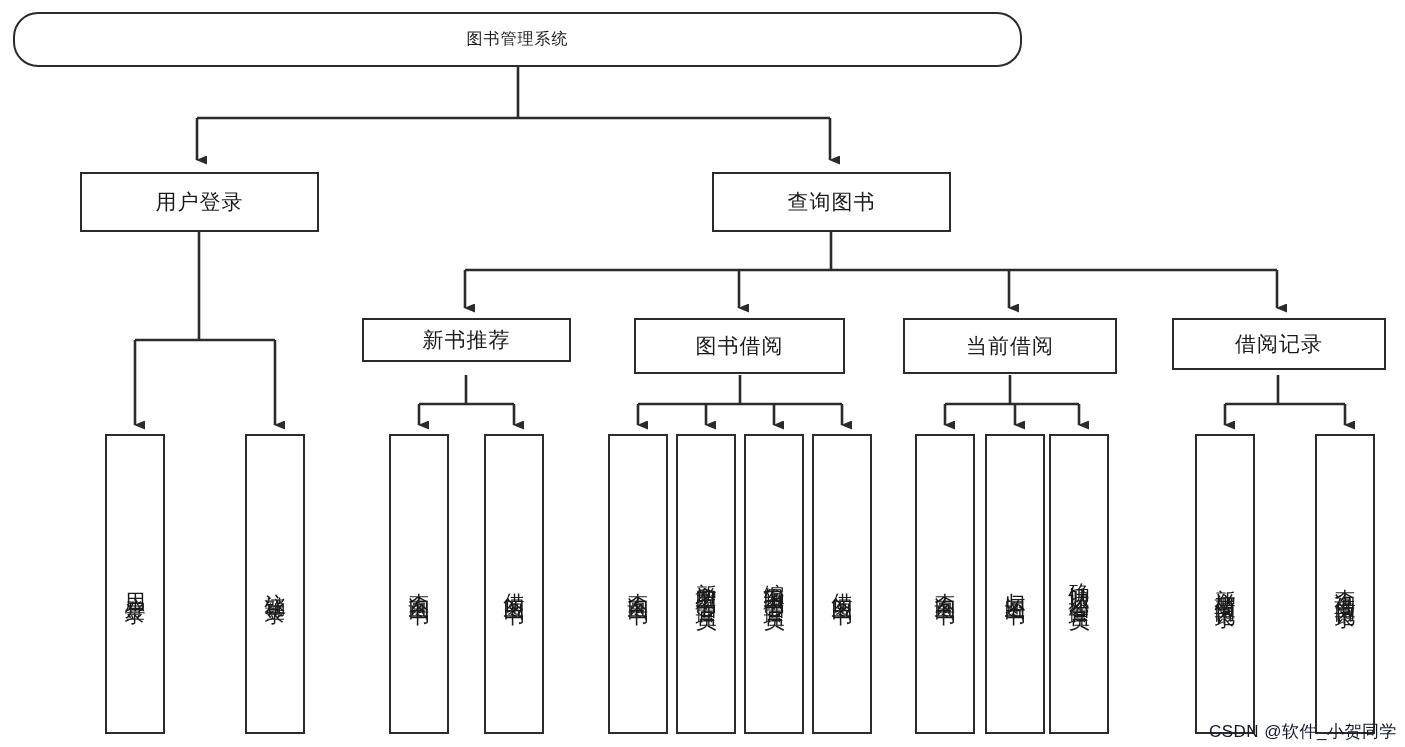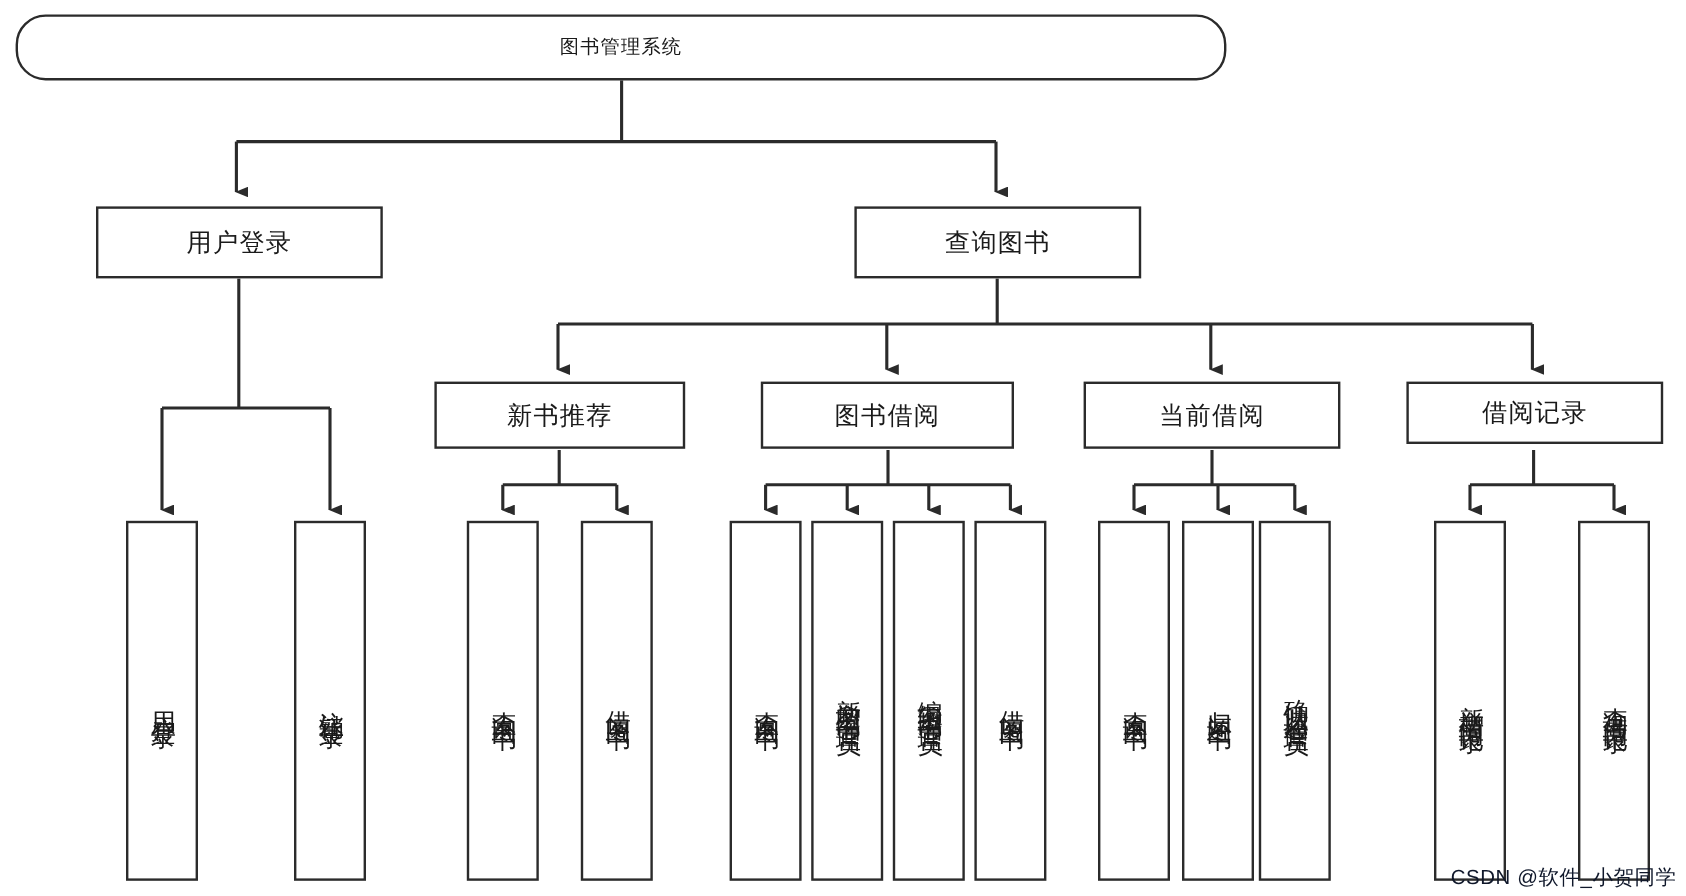--- a/index.html
+++ b/index.html
@@ -71,21 +71,21 @@
       <path d="M1225,404 L1225,425" marker-end="url(#ah)"></path>
       <path d="M1345,404 L1345,425" marker-end="url(#ah)"></path>
     </g>
   </svg>
 
   <div class="node root" style="left:13px;top:12px;width:1009px;height:55px;">图书管理系统</div>
 
   <div class="node h" style="left:80px;top:172px;width:239px;height:60px;">用户登录</div>
   <div class="node h" style="left:712px;top:172px;width:239px;height:60px;">查询图书</div>
 
-  <div class="node h" style="left:362px;top:318px;width:209px;height:56px;">新书推荐</div>
+  <div class="node h" style="left:362px;top:318px;width:209px;height:44px;">新书推荐</div>
   <div class="node h" style="left:634px;top:318px;width:211px;height:56px;">图书借阅</div>
   <div class="node h" style="left:903px;top:318px;width:214px;height:56px;">当前借阅</div>
   <div class="node h" style="left:1172px;top:318px;width:214px;height:52px;">借阅记录</div>
 
   <div class="node v" style="left:105px;top:434px;width:60px;height:300px;">用户登录</div>
   <div class="node v" style="left:245px;top:434px;width:60px;height:300px;">注销登录</div>
 
   <div class="node v" style="left:389px;top:434px;width:60px;height:300px;">查询图书</div>
   <div class="node v" style="left:484px;top:434px;width:60px;height:300px;">借阅图书</div>
 

